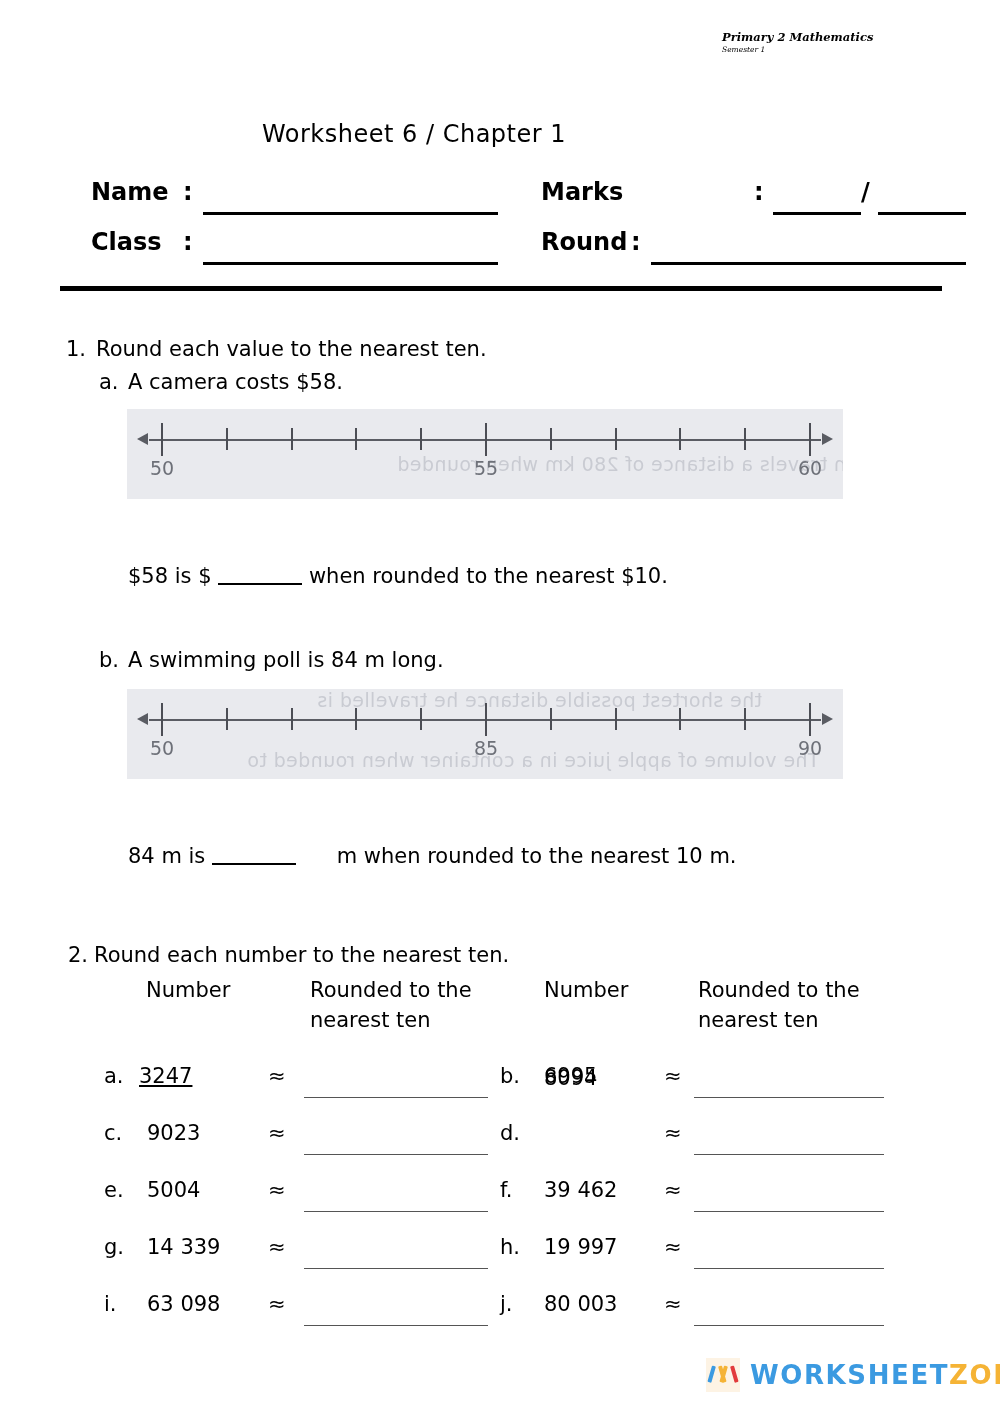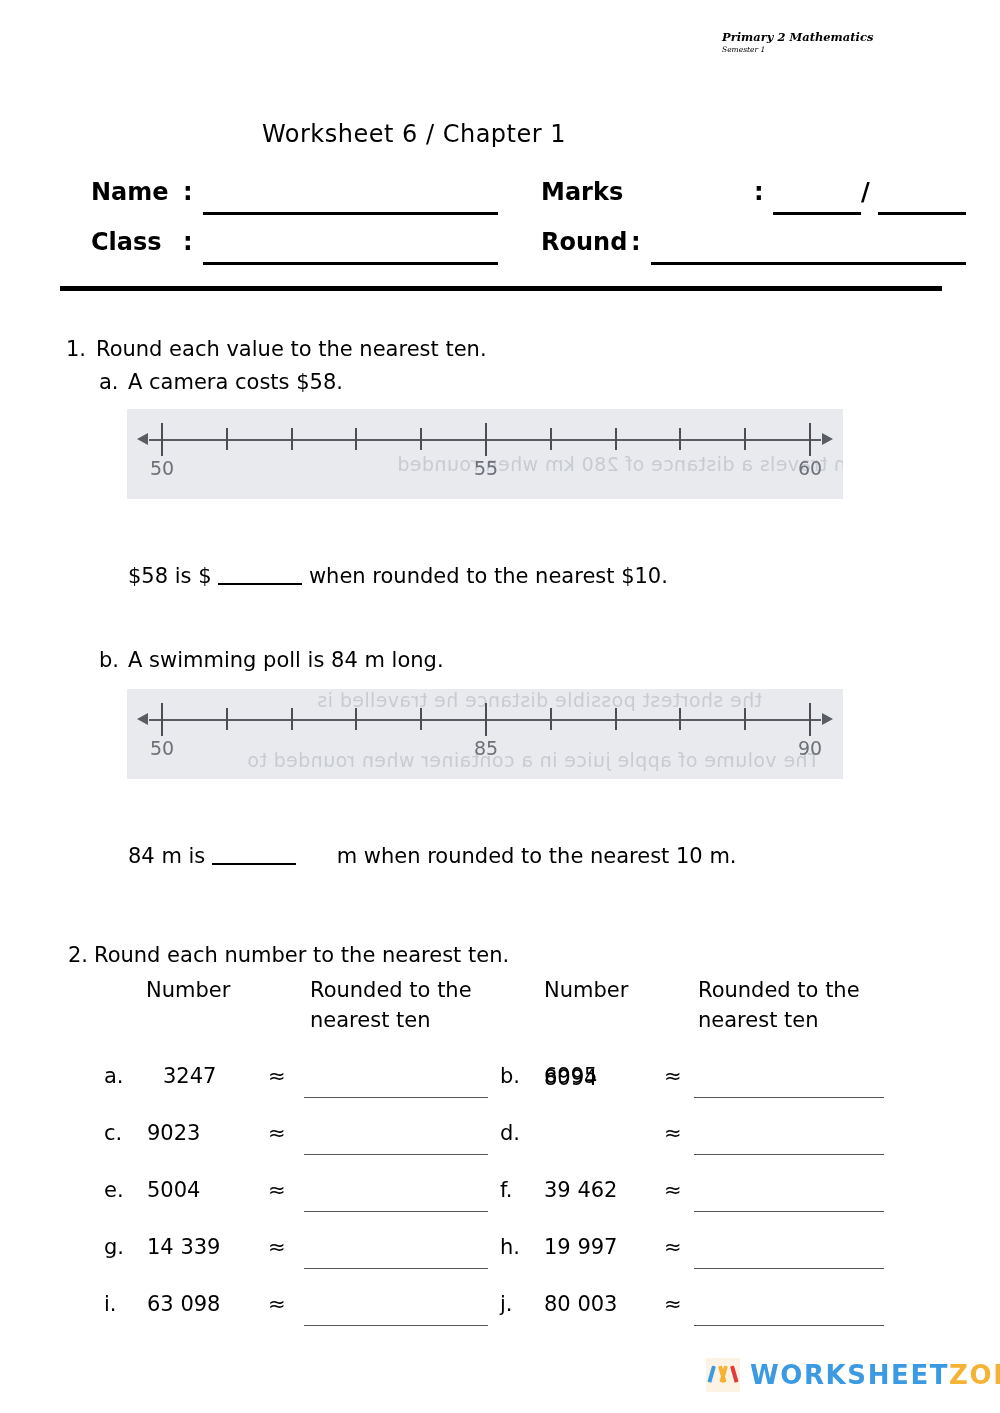--- a/index.html
+++ b/index.html
@@ -361,21 +361,21 @@
 <span class="col-head" style="left:310px; top:975px; width:180px;">Rounded to the
 nearest ten</span>
 <span class="col-head" style="left:544px; top:975px;">Number</span>
 <span class="col-head" style="left:698px; top:975px; width:190px;">Rounded to the
 nearest ten</span>
 
 <div>
 
   <div>
     <span class="row-letter" style="left:104px; top:1064px;">a.</span>
-    <span class="row-number" style="left:163px; top:1064px;">3247</span>
+    <span class="row-number" style="left:139px; top:1064px;text-decoration:underline;">3247</span>
     <span class="row-approx" style="left:268px; top:1064px;">≈</span>
     <span class="answer-rule" style="left:304px; top:1097px; width:184px;"></span>
   </div>
 
   <div>
     <span class="row-letter" style="left:104px; top:1121px;">c.</span>
     <span class="row-number" style="left:147px; top:1121px;">9023</span>
     <span class="row-approx" style="left:268px; top:1121px;">≈</span>
     <span class="answer-rule" style="left:304px; top:1154px; width:184px;"></span>
   </div>

